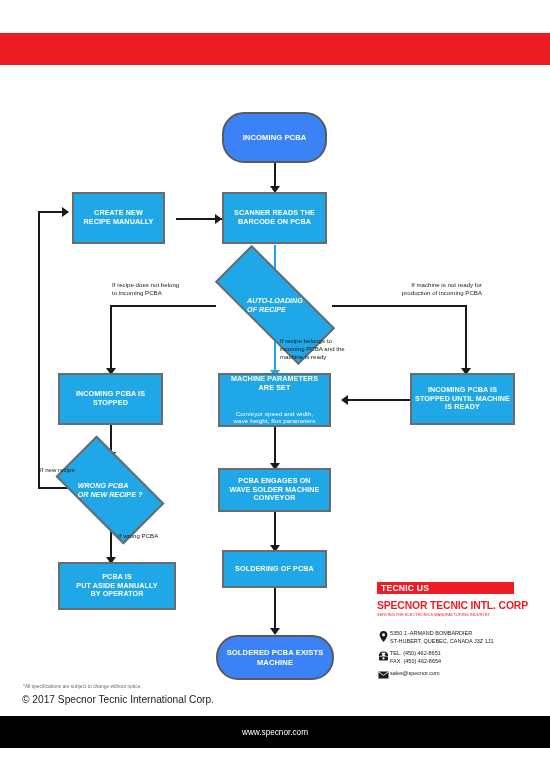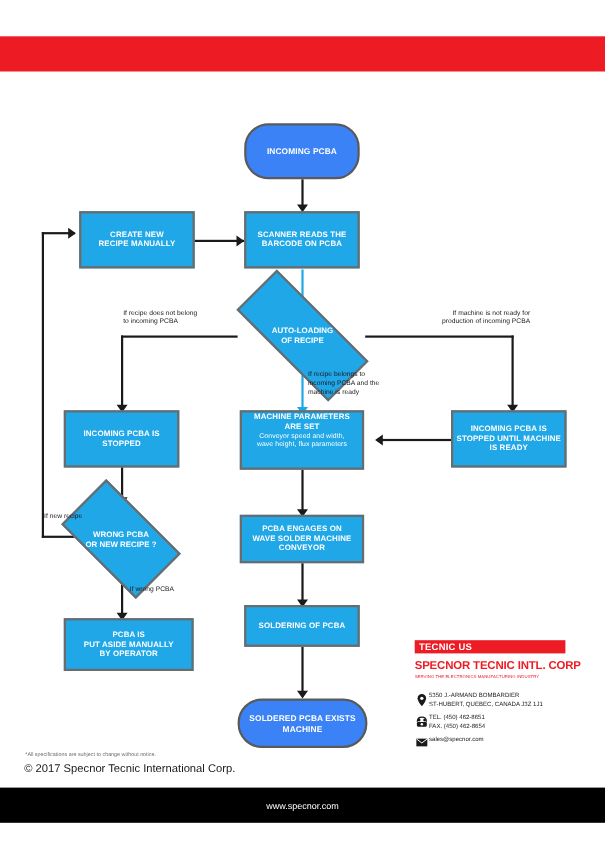--- a/index.html
+++ b/index.html
@@ -65,23 +65,24 @@
   .dia { position: absolute; }
   .dia .shape {
     position: absolute; inset: 0;
     background: #20A7E8;
     border: 2px solid #6B6B6B;
     transform: rotate(45deg);
   }
   .dia .txt {
     position: absolute; inset: 0;
     display: flex; align-items: center; justify-content: center;
-    text-align: center; color: #fff; font-weight: bold;
+    text-align: left; color: #fff; font-weight: bold;
     font-size: 7.2px; line-height: 1.25;
     z-index: 2;
+    font-style: italic;
   }
 
   
   .ln { position: absolute; background: #1A1A1A; }
   .lnv { width: 2px; }
   .lnh { height: 2px; }
   .ln.blue { background: #20A7E8; }
   .arrow { position: absolute; width: 0; height: 0; }
   .arr-down  { border-left: 5px solid transparent; border-right: 5px solid transparent; border-top: 7px solid #1A1A1A; }
   .arr-right { border-top: 5px solid transparent; border-bottom: 5px solid transparent; border-left: 7px solid #1A1A1A; }
@@ -187,38 +188,38 @@
 
   <div class="ln lnh" style="left:38px; top:487px; width:34px;"></div>
   <div class="ln lnv" style="left:38px; top:211px; height:278px;"></div>
   <div class="ln lnh" style="left:38px; top:211px; width:30px;"></div>
   <div class="arrow arr-right" style="left:62px; top:207px;"></div>
 
   <div class="node term" style="left:222px; top:112px; width:105px; height:51px;">
     <span class="lbl">INCOMING PCBA</span>
   </div>
 
-  <div class="node proc" style="left:72px; top:192px; width:105px; height:52px;">
+  <div class="node proc" style="left:72px; top:192px; width:93px; height:52px;">
     <span class="lbl">CREATE NEW<br>RECIPE MANUALLY</span>
   </div>
 
   <div class="node proc" style="left:222px; top:192px; width:105px; height:52px;">
     <span class="lbl">SCANNER READS THE<br>BARCODE ON PCBA</span>
   </div>
 
   <div class="dia" style="left:216px; top:279px; width:118px; height:52px;">
     <div class="shape"></div>
     <div class="txt">AUTO-LOADING<br>OF RECIPE</div>
   </div>
 
   <div class="node proc" style="left:58px; top:373px; width:105px; height:52px;">
     <span class="lbl">INCOMING PCBA IS<br>STOPPED</span>
   </div>
 
-  <div class="node proc" style="left:218px; top:373px; width:113px; height:54px; flex-direction:column; justify-content:flex-start;">
+  <div class="node proc" style="left:218px; top:373px; width:113px; height:54px; flex-direction:column; justify-content:space-between;">
     <span class="lbl">MACHINE PARAMETERS<br>ARE SET</span>
     <span class="sub">Conveyor speed and width,<br>wave height, flux parameters</span>
   </div>
 
   <div class="node proc" style="left:410px; top:373px; width:105px; height:52px;">
     <span class="lbl">INCOMING PCBA IS<br>STOPPED UNTIL MACHINE<br>IS READY</span>
   </div>
 
   <div class="dia" style="left:62px; top:461px; width:96px; height:58px;">
     <div class="shape"></div>

